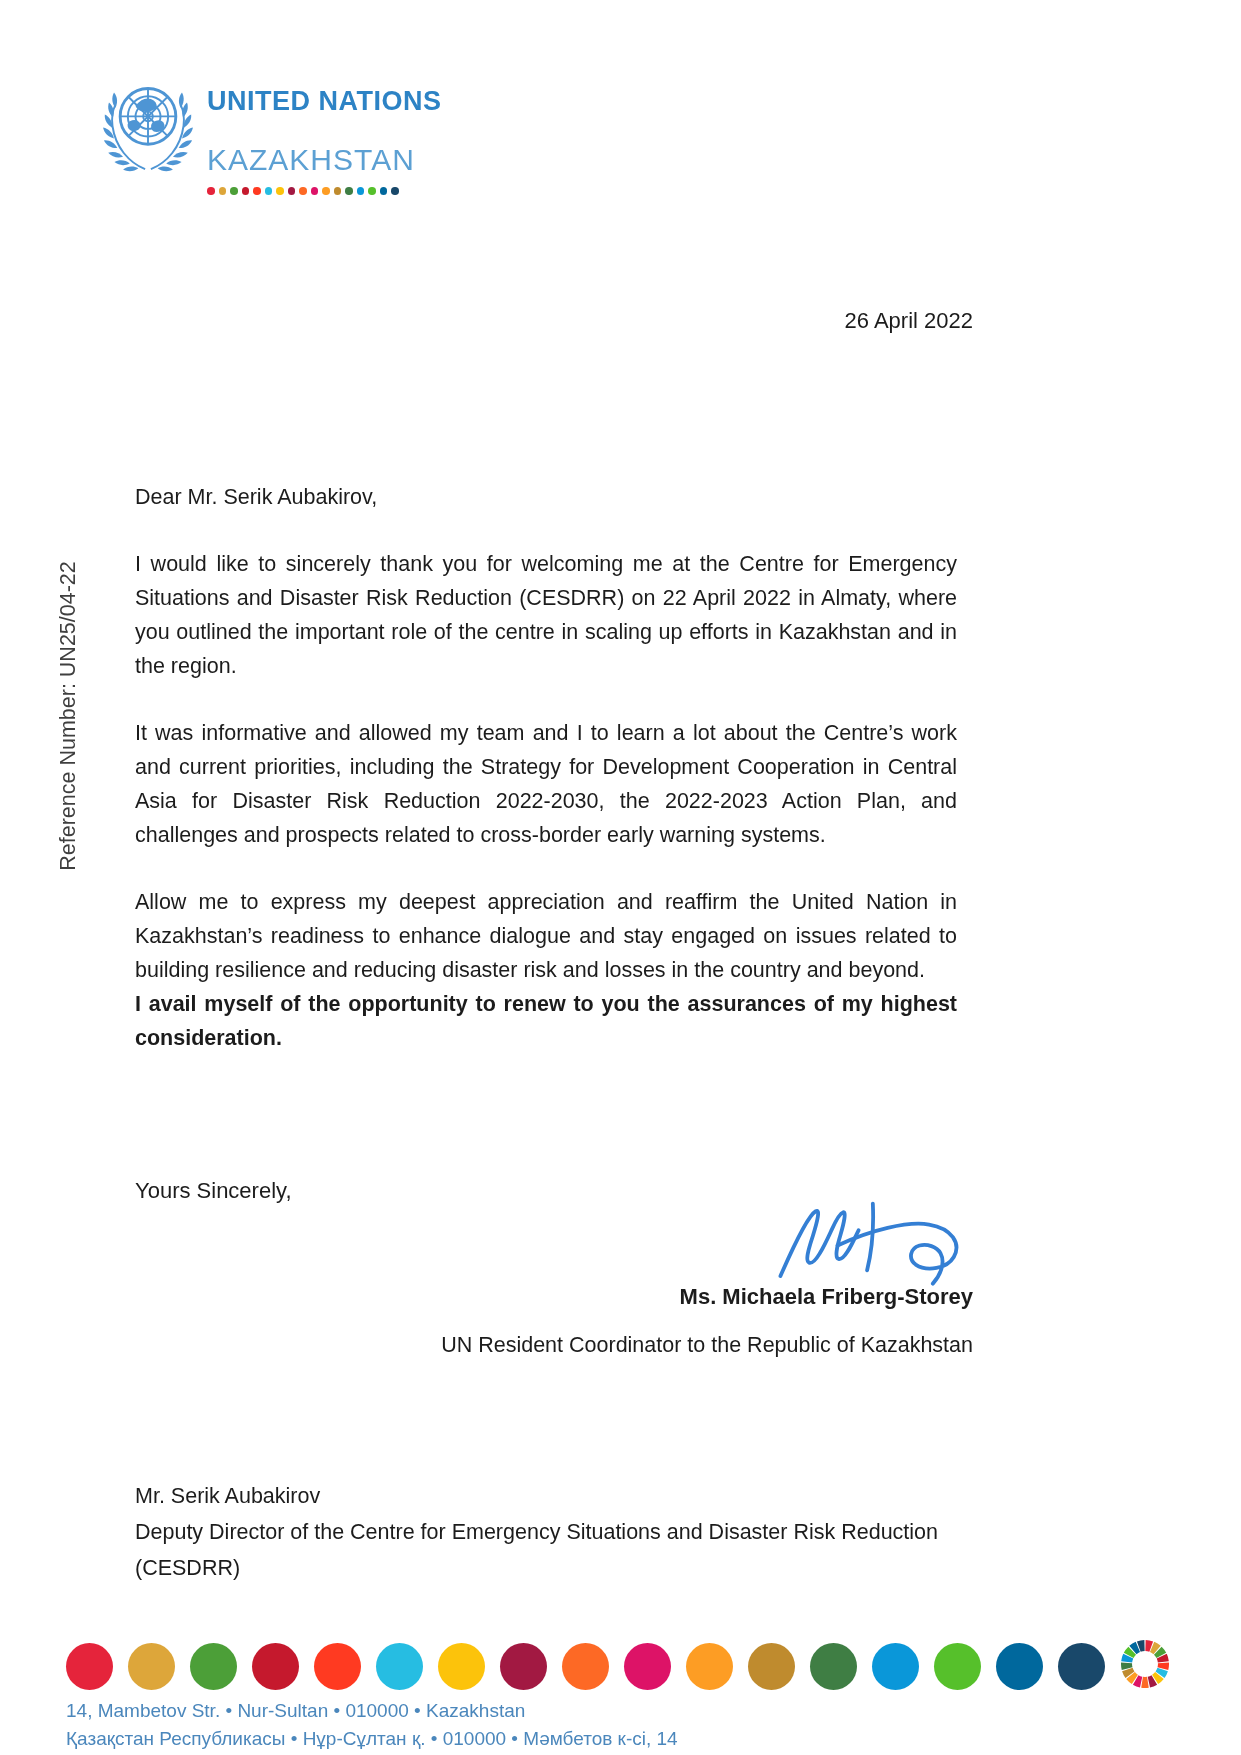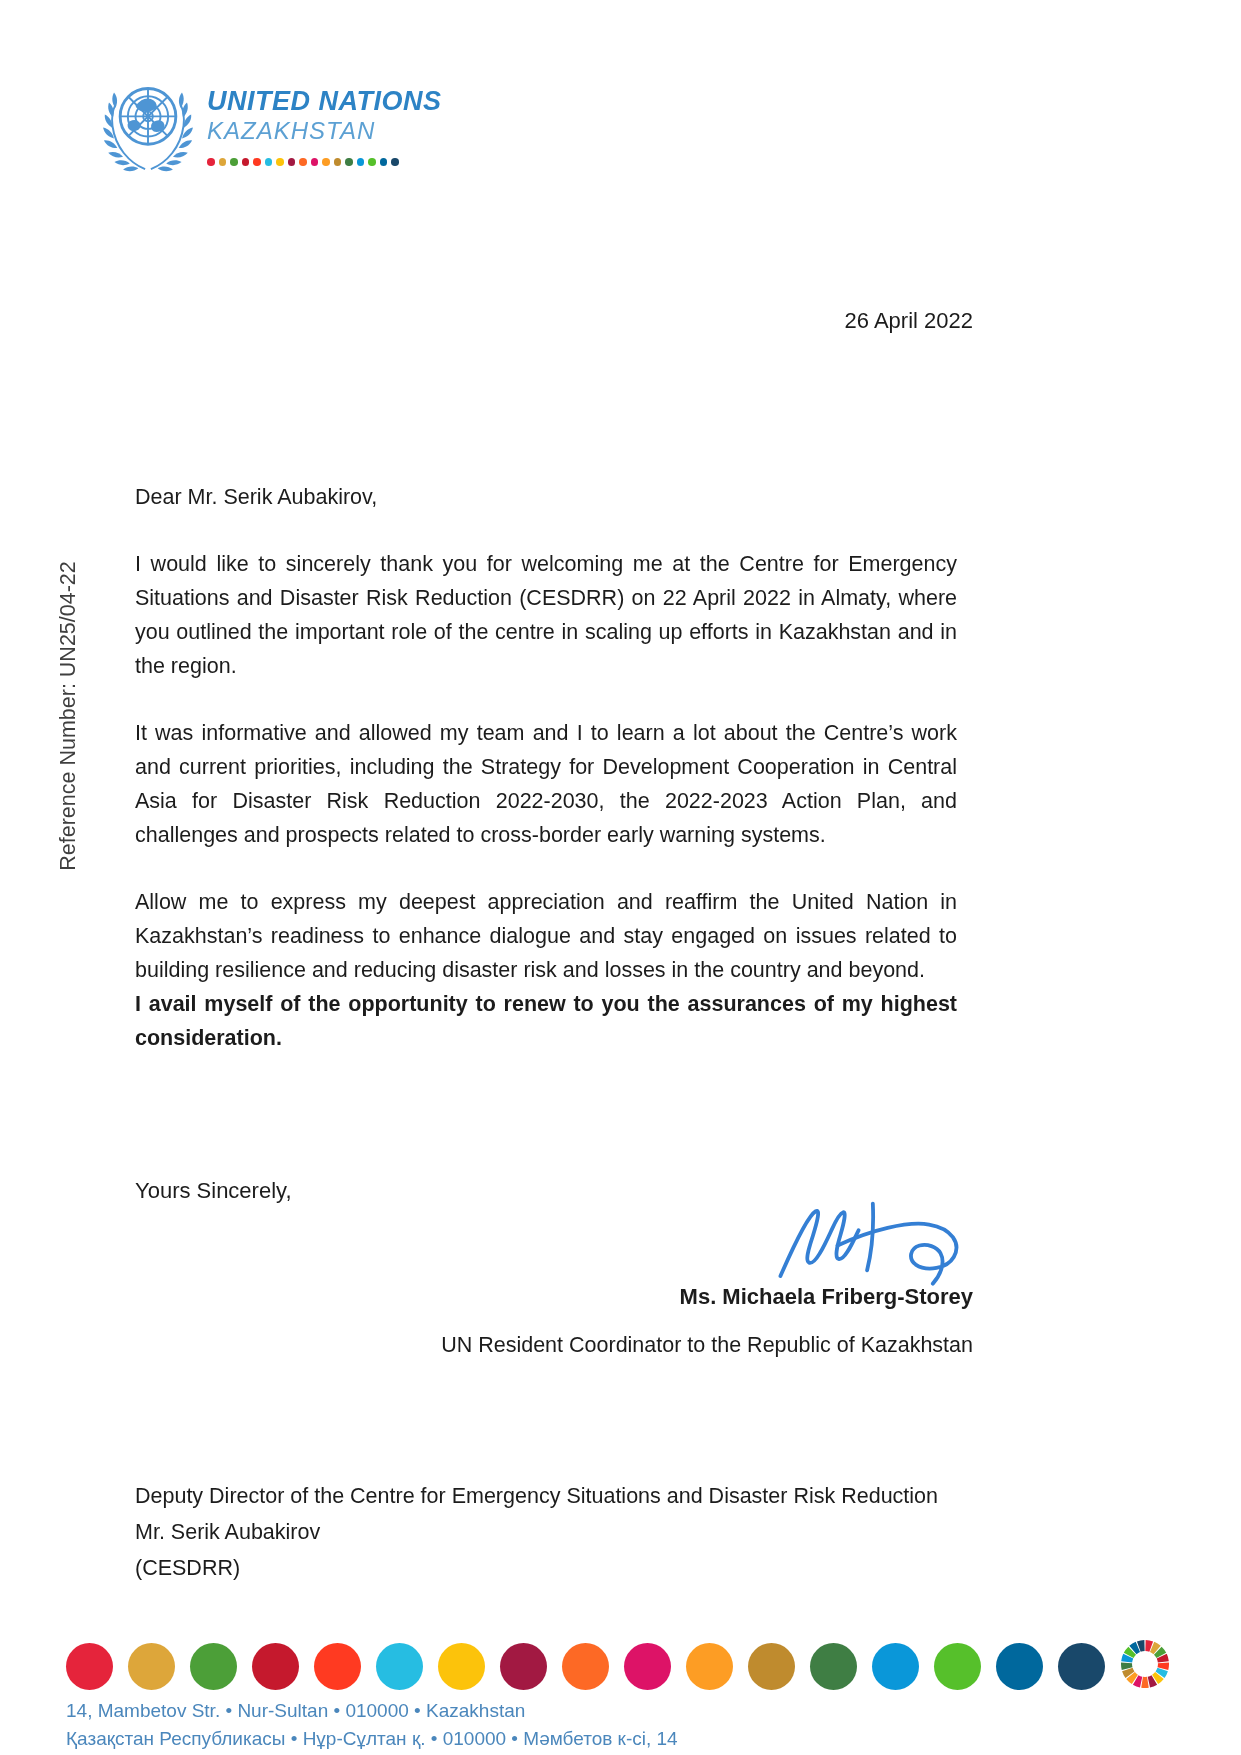--- a/index.html
+++ b/index.html
@@ -4,23 +4,23 @@
 <style>
   html,body{margin:0;padding:0;}
   body{
     width:1241px;height:1755px;position:relative;background:#ffffff;
     font-family:"Liberation Sans", sans-serif;color:var(--body_text,#1c1c1c);
     overflow:hidden;
   }
   
   .logo-block{position:absolute;left:100px;top:76px;}
   .logo-emblem{position:absolute;left:0;top:2px;width:96px;height:96px;}
-  .logo-text{position:absolute;left:107px;top:10px;white-space:nowrap;font-style:italic;}
+  .logo-text{position:absolute;left:107px;top:10px;white-space:nowrap;}
   .logo-org{font-size:27px;font-weight:700;color:var(--org_blue,#2d83c5);letter-spacing:.5px;line-height:30px;}
-  .logo-country{font-size:24px;font-weight:400;color:var(--country_blue,#5ca0d3);letter-spacing:1px;line-height:30px;}
+  .logo-country{font-size:30px;font-weight:400;color:var(--country_blue,#5ca0d3);letter-spacing:1px;line-height:30px;margin-top:29px;}
   .header-dots{display:flex;gap:4px;margin-top:12px;}
   .header-dots .dot{width:7.5px;height:7.5px;border-radius:50%;flex:none;}
   
   .date-line{position:absolute;left:135px;top:308px;width:838px;text-align:right;font-size:22px;}
   .reference{
     position:absolute;left:68px;top:716px;transform:translate(-50%,-50%) rotate(-90deg);
     white-space:nowrap;font-size:21.5px;color:var(--reference_text,#3f3f3f);
   }
   
   .letter{position:absolute;left:135px;top:480px;width:838px;font-size:21.5px;line-height:34px;}
@@ -126,22 +126,22 @@
     <path d="M6,84 C20,52 36,20 43,16 C48,13 45,26 40,42 C35,57 32,68 36,70 C43,73 54,48 60,35 C64,26 69,18 72,17 C75,17 73,27 69,41 C65,54 63,65 67,66 C74,68 83,46 88,36"></path>
     <path d="M103,8 C104,30 102,58 97,78"></path>
     <path d="M66,52 C100,36 140,26 162,30 C186,34 196,50 188,64 C181,76 160,80 148,72 C140,66 142,55 152,52 C160,50 170,53 174,60 C179,69 175,82 166,92"></path>
   </g>
 </svg>
 
 <div class="signer-name">Ms. Michaela Friberg-Storey</div>
 <div class="signer-title">UN Resident Coordinator to the Republic of Kazakhstan</div>
 
 <div class="recipient">
+  <div>Mr. Serik Aubakirov</div>
   <div>Deputy Director of the Centre for Emergency Situations and Disaster Risk Reduction</div>
-  <div>Mr. Serik Aubakirov</div>
   <div>(CESDRR)</div>
 </div>
 
 <div class="footer-dots">
     <span class="dot" style="background: rgb(229, 36, 59);"></span>
     <span class="dot" style="background: rgb(221, 166, 58);"></span>
     <span class="dot" style="background: rgb(76, 159, 56);"></span>
     <span class="dot" style="background: rgb(197, 25, 45);"></span>
     <span class="dot" style="background: rgb(255, 58, 33);"></span>
     <span class="dot" style="background: rgb(38, 189, 226);"></span>

